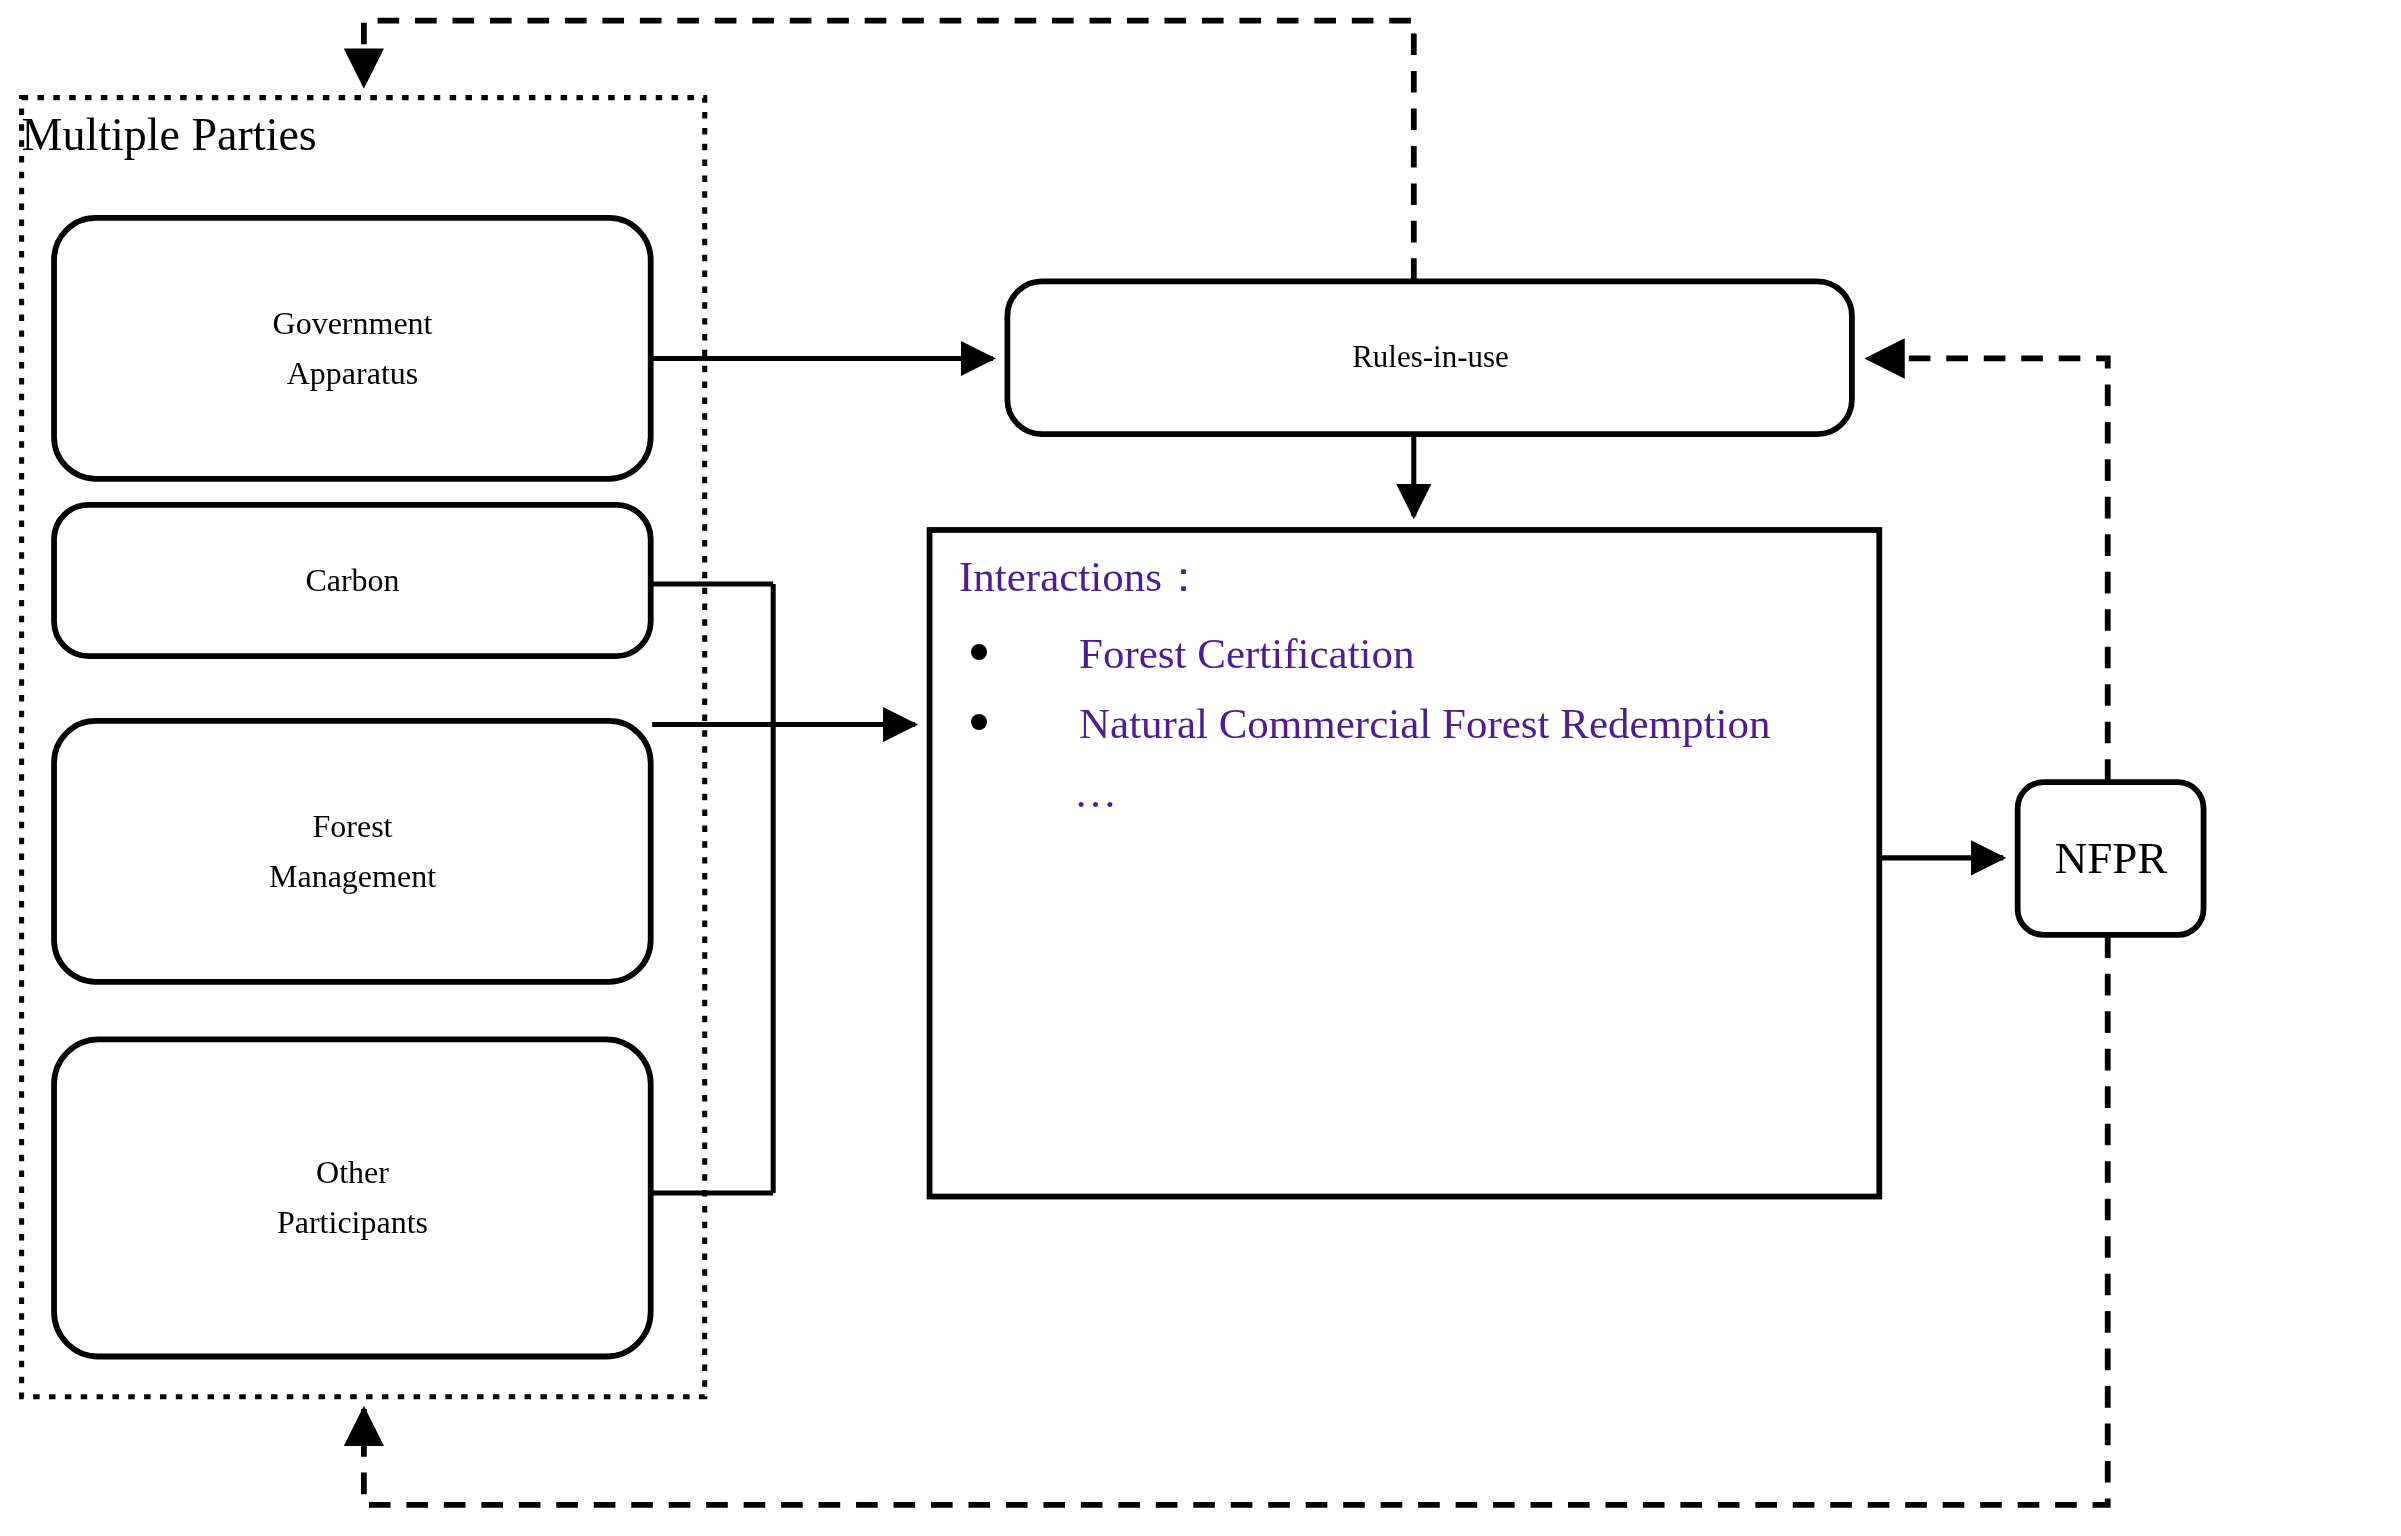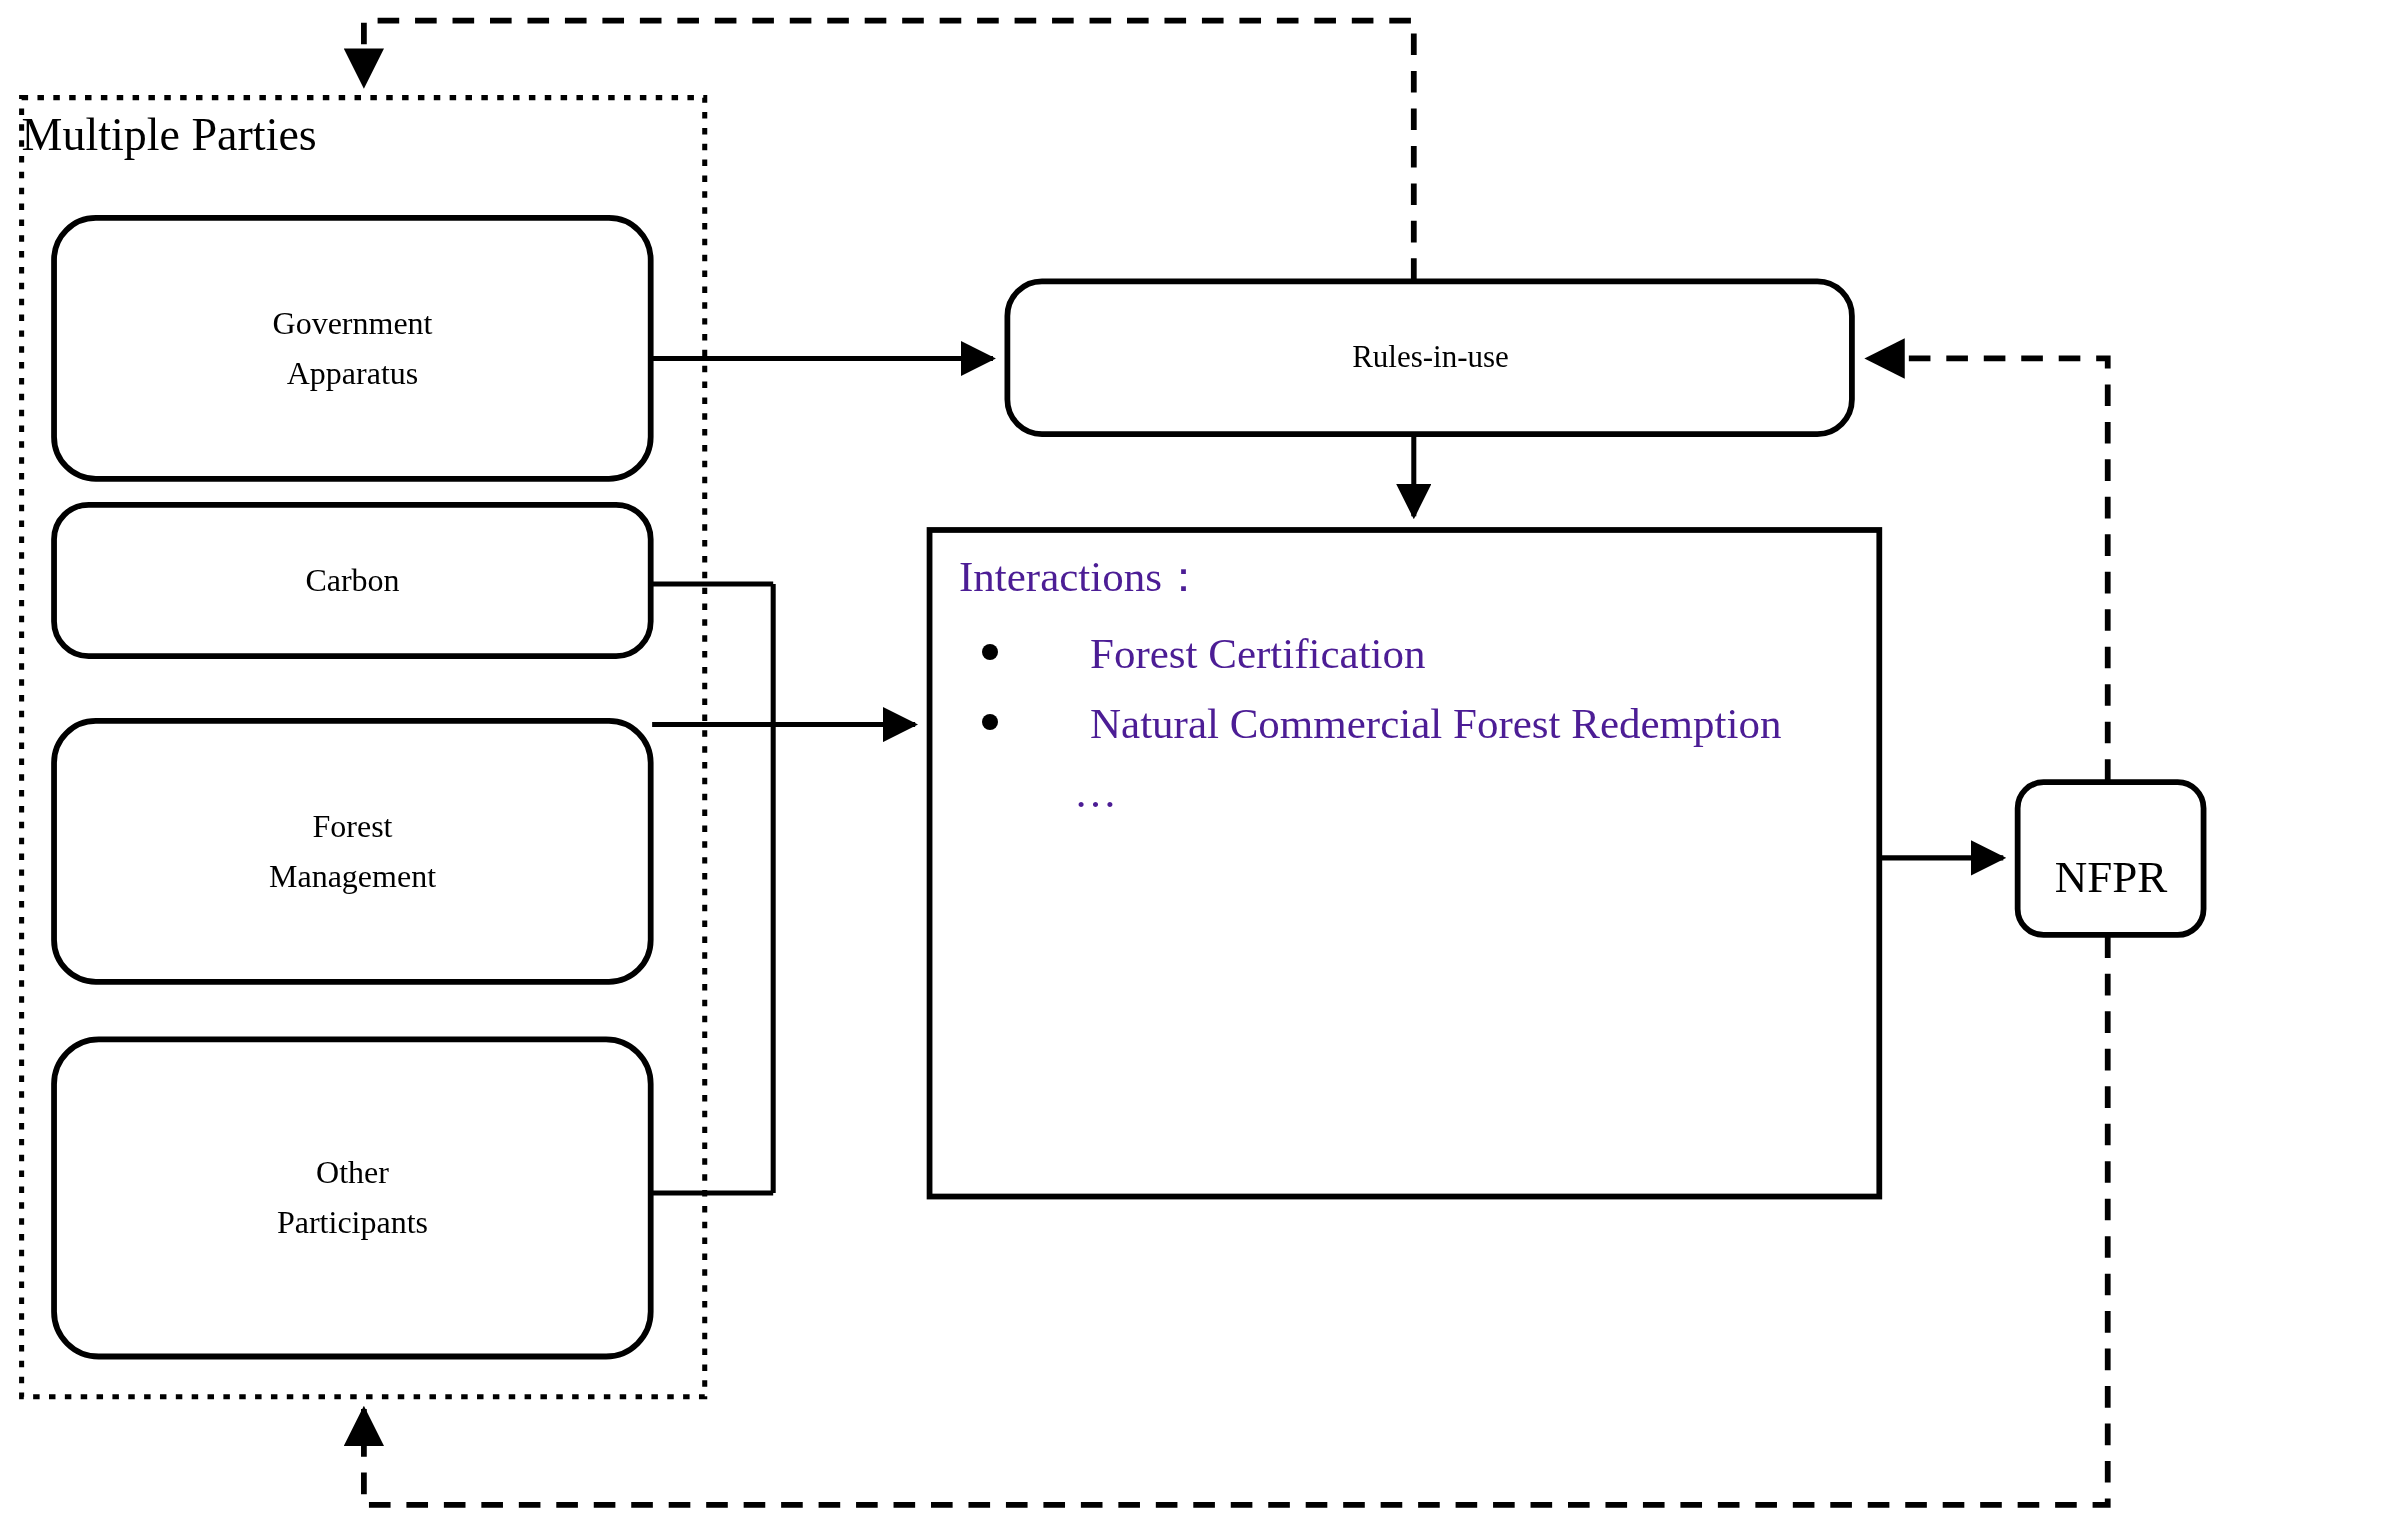--- a/index.html
+++ b/index.html
@@ -60,21 +60,21 @@
     font-size: 43px;
     color: #4c1d95;
     font-family: "Liberation Serif", "DejaVu Serif", serif;
   }
   #interactions-heading {
     margin: 0 0 19px 0;
     font-size: 43px;
   }
   ul.interaction-list {
     list-style: none;
-    margin: 16px;
+    margin: 5px;
     padding: 0;
   }
   ul.interaction-list li {
     position: relative;
     padding-left: 115px;
     margin-bottom: 13px;
     font-size: 43px;
     line-height: 1.33;
     text-align: justify;
     text-align-last: left;
@@ -158,21 +158,21 @@
   <div class="node-label party-label" style="left:54px; top:505px; width:597px; height:151px;">Carbon</div>
 
   <div class="node-label party-label" style="left:54px; top:721px; width:597px; height:261px;">Forest
 Management</div>
 
   <div class="node-label party-label" style="left:54px; top:1039px; width:597px; height:317px;">Other
 Participants</div>
 
   <div class="node-label rules-label" style="left:1008px; top:281px; width:845px; height:153px;">Rules-in-use</div>
 
-  <div class="node-label nfpr-label" style="left:2018px; top:801px; width:186px; height:153px;">NFPR</div>
+  <div class="node-label nfpr-label" style="left:2018px; top:782px; width:186px; height:153px;">NFPR</div>
 
   <div id="interactions-content">
     <div id="interactions-heading">Interactions：</div>
     <ul class="interaction-list" id="interaction-list">
         <li><span class="bullet-dot"></span><span>Forest Certification</span></li>
         <li class="justified"><span class="bullet-dot"></span><span>Natural Commercial Forest Redemption</span></li>
       </ul>
     <div class="ellipsis-row">…</div>
   </div>
 

